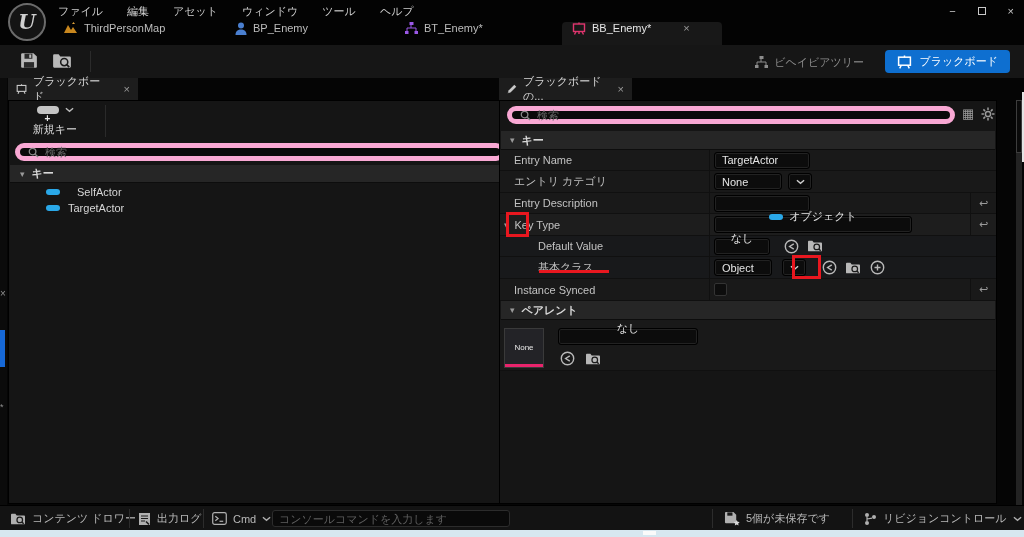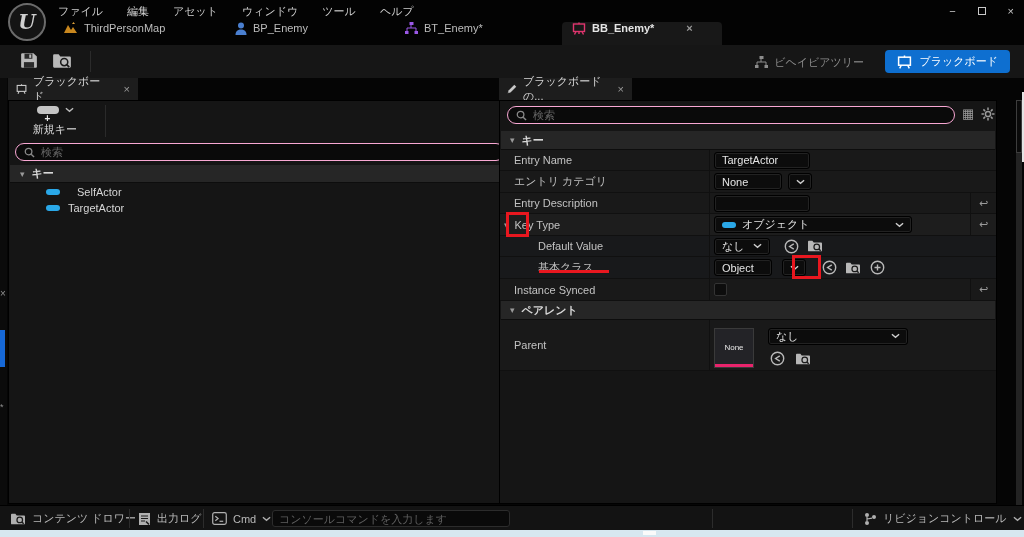--- a/index.html
+++ b/index.html
@@ -31,41 +31,41 @@
   .bb-btn { position:absolute; right:14px; top:5px; height:23px; padding:0 12px; border-radius:4px;
             display:flex; align-items:center; gap:7px; color:#fff; font-size:11px; }
 
   
   .panel-tab { height:22px; display:flex; align-items:center; gap:6px; background:#1d1d1d; padding:0 8px; color:#d6d6d6; }
   .lpanel { position:absolute; left:8px; top:78px; width:502px; height:426px; }
   .lpanel .body { position:absolute; left:0; top:22px; width:502px; height:404px; background:#151515; border:1px solid #000; }
   .rpanel { position:absolute; left:499px; top:78px; width:498px; height:426px; }
   .rpanel .body { position:absolute; left:0; top:22px; width:498px; height:404px; background:#151515; border:1px solid #000; }
 
-  .searchbox { display:flex; align-items:center; gap:6px; background:#0a0a0a; border:1px solid #f9a8d4; border-radius:10px; height:18px; padding:0 8px; }
+  .searchbox { display:flex; align-items:center; gap:6px; background:#0a0a0a; border:5px solid #f9a8d4; border-radius:10px; height:18px; padding:0 8px; }
   .searchbox input { flex:1; background:transparent; border:none; outline:none; color:#cfcfcf; font-size:11px; }
   .searchbox input::placeholder { color:#686868; }
 
   .cat-header { display:flex; align-items:center; gap:7px; background:#262626; color:#d8d8d8; font-weight:bold; font-size:11px; border-bottom:1px solid #0d0d0d; }
   .tri { color:#9a9a9a; font-size:9px; }
 
   .keypill { width:14px; height:6px; border-radius:3px; }
 
   
   .prow { position:absolute; left:0; width:496px; display:flex; align-items:center; background:#191919; border-bottom:1px solid #101010; }
   .prow .lbl { width:210px; padding-left:14px; color:#c2c2c2; display:flex; align-items:center; gap:6px; border-right:1px solid #101010; align-self:stretch; }
   .prow .val { flex:1; display:flex; align-items:center; gap:6px; padding-left:4px; }
   .prow .resetcell { width:26px; align-self:stretch; display:flex; align-items:center; justify-content:center; border-left:1px solid #101010; color:#9a9a9a; }
   .childrow { background:#18191b; }
   .childrow .lbl { padding-left:38px; }
 
   .field { background:#0c0c0c; border:1px solid #000; box-shadow:inset 0 0 0 1px #222; border-radius:3px; height:17px; color:#e4e4e4;
            display:flex; align-items:center; padding:0 7px; font-size:11px; }
   .field input { background:transparent; border:none; outline:none; color:#e4e4e4; font-size:11px; width:100%; }
-  .combo { justify-content:space-between; gap:8px; }
+  .combo { justify-content:flex-end; gap:8px;flex-direction:column; }
   .chevbtn { background:#0c0c0c; border:1px solid #000; box-shadow:inset 0 0 0 1px #222; border-radius:3px; height:17px; width:24px;
              display:flex; align-items:center; justify-content:center; }
   .iconbtn { color:#b8b8b8; display:flex; align-items:center; justify-content:center; width:18px; height:18px; }
   .checkbox { width:13px; height:13px; background:#0d0d0d; border:1px solid #333; border-radius:2px; }
 
   .thumb { width:40px; height:40px; background:#232327; border:1px solid #3a3a3a; display:flex; align-items:center; justify-content:center;
            color:#e8e8e8; font-size:8px; position:relative; }
   .thumb .pinkline { position:absolute; left:0; bottom:0; width:100%; height:3px; }
 
   
@@ -129,21 +129,21 @@
     <svg width="13" height="13" viewBox="0 0 13 13">
         <g fill="#9b59e8">
           <rect x="4.5" y="0" width="4" height="3"></rect>
           <rect x="0" y="9" width="3.5" height="3"></rect>
           <rect x="9.5" y="9" width="3.5" height="3"></rect>
           <path d="M6 3 v3 M6 6 H2 v3 M6 6 h5 v3" stroke="#9b59e8" stroke-width="1" fill="none"></path>
         </g>
       </svg>
     <span>BT_Enemy*</span>
   </div>
-  <div class="atab active" style="left:562px; width:160px;font-weight:bold;">
+  <div class="atab active" style="left:562px; width:160px;">
     <svg width="14" height="13" viewBox="0 0 14 13">
         <g stroke="#e0356e" stroke-width="1.4" fill="none">
           <rect x="1.5" y="2" width="11" height="7.5"></rect>
           <path d="M7 0.5 V2 M4 9.5 L2.5 12.5 M10 9.5 L11.5 12.5 M7 9.5 V12"></path>
         </g>
       </svg>
     <span>BB_Enemy*</span>
     <span class="tabclose">×</span>
   </div>
 </div>
@@ -412,23 +412,20 @@
           <span>↩</span>
         </div>
     </div>
 
     <div class="cat-header abs" style="left:1px; top:200px; width:494px; height:19px; padding-left:9px;">
       <span class="tri">▾</span>
       <span>ペアレント</span>
     </div>
 
     <div class="prow" style="top:219px; height:51px;">
-      <div class="lbl">
-          <span>Parent</span>
-        </div>
       <div class="val" style="align-items:flex-start; padding-top:5px;">
         <div class="thumb">
           <span>None</span>
           <span class="pinkline" style="background:#e8246c;"></span>
         </div>
         <div style="margin-left:8px; display:flex; flex-direction:column; gap:5px;">
           <div class="field combo" style="width:140px;">
             <span>なし</span>
             <svg width="9" height="6" viewBox="0 0 10 6">
                 <path d="M1 1l4 3.5L9 1" stroke="#cfcfcf" stroke-width="1.5" fill="none"></path>
@@ -484,20 +481,28 @@
         <path d="M3.5 4.5l3 2.5-3 2.5" fill="none" stroke="#b0b0b0" stroke-width="1.3"></path>
         <path d="M8 10h4" stroke="#b0b0b0" stroke-width="1.3"></path>
       </svg>
     <span>Cmd</span>
     <svg width="9" height="6" viewBox="0 0 10 6">
         <path d="M1 1l4 3.5L9 1" stroke="#b0b0b0" stroke-width="1.5" fill="none"></path>
       </svg>
   </div>
   <input type="text" class="console-input" placeholder="コンソールコマンドを入力します" style="">
   <div class="sb-sep" style="left:712px;"></div>
+  <div class="sb-item abs" style="left:724px;">
+    <svg width="16" height="15" viewBox="0 0 17 16">
+        <path d="M1 2 a1 1 0 0 1 1-1 h8 l3 3 v8 a1 1 0 0 1 -1 1 h-10 a1 1 0 0 1 -1-1 Z" fill="#b0b0b0"></path>
+        <rect x="3.5" y="1.5" width="5.5" height="3.5" fill="#1a1a1a"></rect>
+        <path d="M13.5 9.5 l1 2 2.2 0.3 -1.6 1.5 0.4 2.2 -2 -1 -2 1 0.4 -2.2 -1.6 -1.5 2.2 -0.3 Z" fill="#d8d8d8"></path>
+      </svg>
+    <span>5個が未保存です</span>
+  </div>
   <div class="sb-sep" style="left:852px;"></div>
   <div class="sb-item abs" style="left:864px;">
     <svg width="13" height="14" viewBox="0 0 13 14">
         <circle cx="3" cy="3" r="2" fill="#b0b0b0"></circle>
         <circle cx="10" cy="5" r="2" fill="#b0b0b0"></circle>
         <circle cx="3" cy="11" r="2" fill="#b0b0b0"></circle>
         <path d="M3 5v4 M3 7 C3 7 3 7 8 6.2" stroke="#b0b0b0" stroke-width="1.2" fill="none"></path>
       </svg>
     <span>リビジョンコントロール</span>
     <svg width="9" height="6" viewBox="0 0 10 6">

